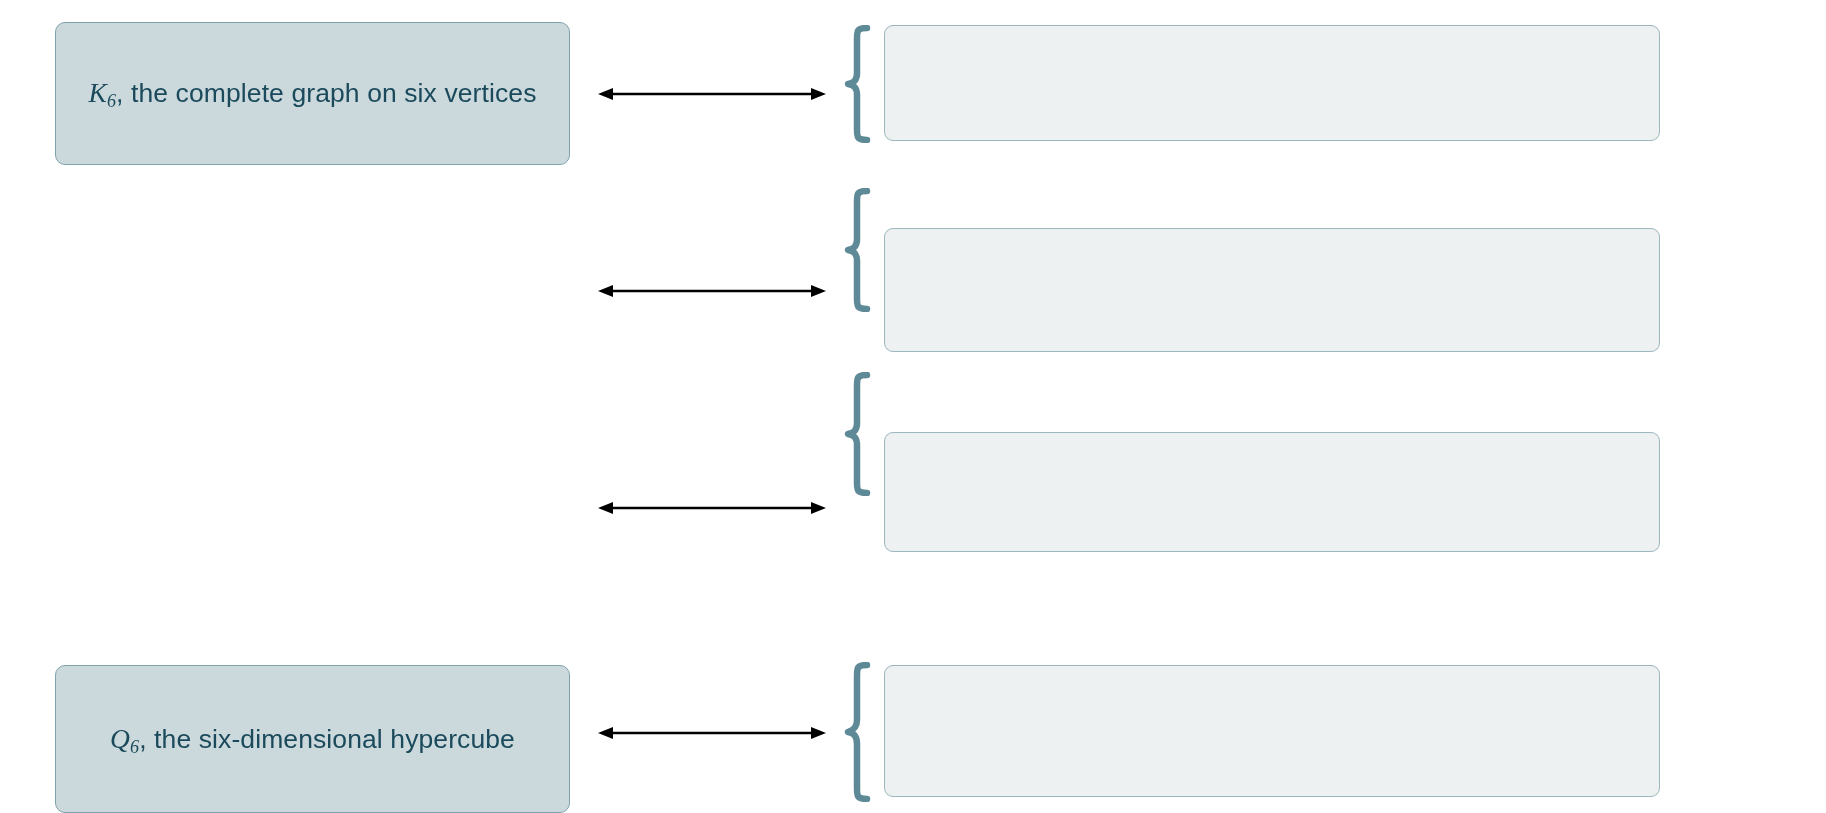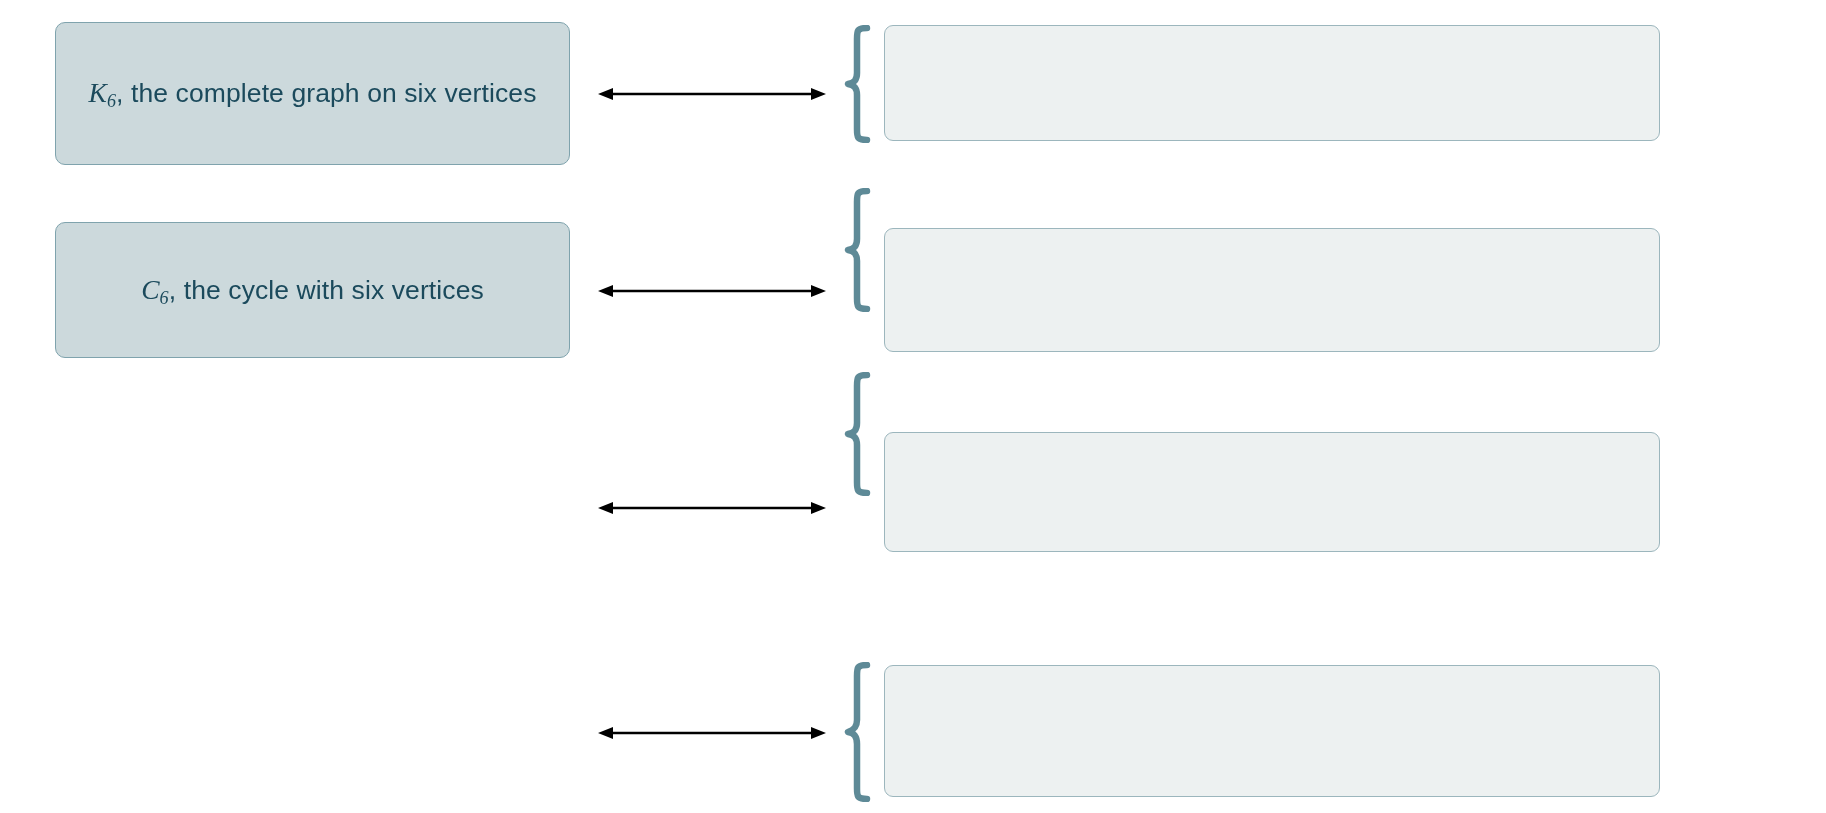--- a/index.html
+++ b/index.html
@@ -113,25 +113,20 @@
     <div class="brace" style="top:25px;height:118px">
       <svg width="32" height="118" viewBox="0 0 32 118" preserveAspectRatio="none" aria-hidden="true">
         <path d="M24 3 C14 3 14 6 14 14 L14 48 C14 55 11 58 5 59 C11 60 14 63 14 70 L14 104 C14 112 14 115 24 115" fill="none" stroke="#5e8a97" stroke-width="6.5" stroke-linecap="round" stroke-linejoin="round"></path>
       </svg>
     </div>
 
     <div class="answer-box" style="top:25px;height:116px"></div>
   </div>
 
   <div class="row" style="top:0;height:200px">
-    <div class="prompt-box" style="top:222px;height:136px">
-      <div class="prompt-text">
-        <span class="sym">C<sub>6</sub></span><span>, the cycle with six vertices</span>
-      </div>
-    </div>
 
     <div class="arrow-wrap" style="top:280px">
       <svg width="228" height="22" viewBox="0 0 228 22" aria-hidden="true">
         <line x1="12" y1="11" x2="216" y2="11" stroke="#000000" stroke-width="2.6"></line>
         <polygon points="0,11 15,5 15,17" fill="#000000"></polygon>
         <polygon points="228,11 213,5 213,17" fill="#000000"></polygon>
       </svg>
     </div>
 
     <div class="brace" style="top:188px;height:124px">
@@ -156,20 +151,25 @@
     <div class="brace" style="top:372px;height:124px">
       <svg width="32" height="124" viewBox="0 0 32 124" preserveAspectRatio="none" aria-hidden="true">
         <path d="M24 3 C14 3 14 6 14 14 L14 51 C14 58 11 61 5 62 C11 63 14 66 14 73 L14 110 C14 118 14 121 24 121" fill="none" stroke="#5e8a97" stroke-width="6.5" stroke-linecap="round" stroke-linejoin="round"></path>
       </svg>
     </div>
 
     <div class="answer-box" style="top:432px;height:120px"></div>
   </div>
 
   <div class="row" style="top:0;height:190px">
+    <div class="prompt-box" style="top:665px;height:148px">
+      <div class="prompt-text">
+        <span class="sym">Q<sub>6</sub></span><span>, the six-dimensional hypercube</span>
+      </div>
+    </div>
 
     <div class="arrow-wrap" style="top:722px">
       <svg width="228" height="22" viewBox="0 0 228 22" aria-hidden="true">
         <line x1="12" y1="11" x2="216" y2="11" stroke="#000000" stroke-width="2.6"></line>
         <polygon points="0,11 15,5 15,17" fill="#000000"></polygon>
         <polygon points="228,11 213,5 213,17" fill="#000000"></polygon>
       </svg>
     </div>
 
     <div class="brace" style="top:662px;height:140px">

